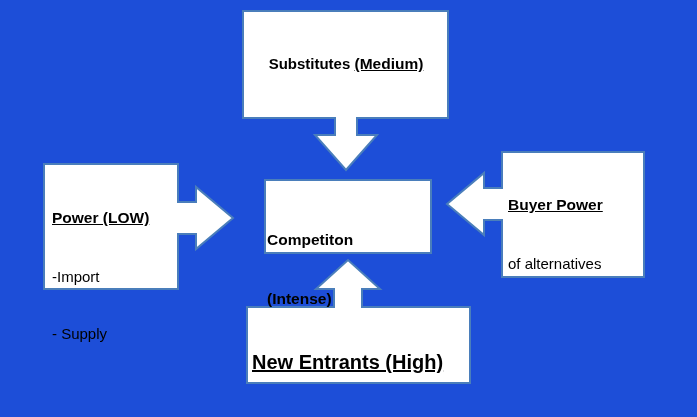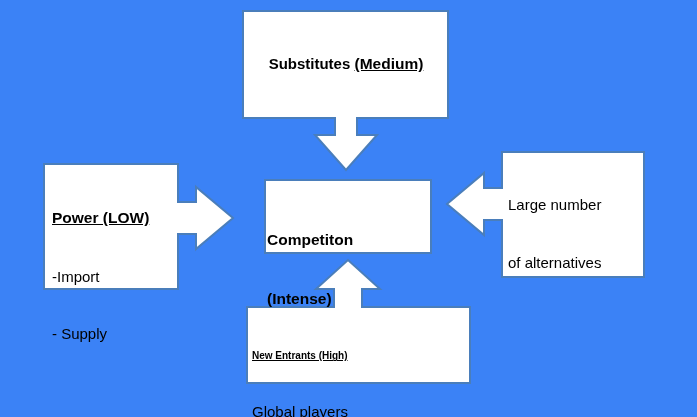--- a/index.html
+++ b/index.html
@@ -4,21 +4,21 @@
 <style>
   html, body {
     margin: 0;
     padding: 0;
     background: #ffffff;
   }
   #canvas {
     position: relative;
     width: 697px;
     height: 417px;
-    background: #3b82f6;
+    background: #1d4ed8;
     overflow: hidden;
     font-family: "Liberation Sans", sans-serif;
   }
   #shapes {
     position: absolute;
     left: 0;
     top: 0;
     width: 697px;
     height: 417px;
   }
@@ -71,21 +71,21 @@
     text-align: left;
   }
   #buyer-text .hd { font-size: 15.5px; }
   #entrants-text {
     left: 252px;
     top: 312px;
     width: 212px;
     font-size: 15px;
     text-align: left;
   }
-  #entrants-text .hd { font-size: 10px; }
+  #entrants-text .hd { font-size: 20px; }
   #center-text {
     left: 267px;
     top: 190px;
     width: 146px;
     font-size: 15.5px;
   }
   .line { display: block; }
 </style>
 </head>
 <body>
@@ -114,21 +114,21 @@
   </div>
 
   <div class="txt" id="supplier-text">
     <span class="line hd">Power (LOW)</span>
     <span class="line bd">-Import</span>
     <span class="line bd">- Supply</span>
     
   </div>
 
   <div class="txt" id="buyer-text">
-    <span class="line bd">Large number</span>
+    <span class="line hd">Buyer Power</span>
     <span class="line bd">of alternatives</span>
   </div>
 
   <div class="txt" id="entrants-text">
     <span class="line hd">New Entrants (High)</span>
     <span class="line bd">Global players</span>
   </div>
 
   <div class="txt ctr-txt" id="center-text">
     <span class="line">Competiton</span>

